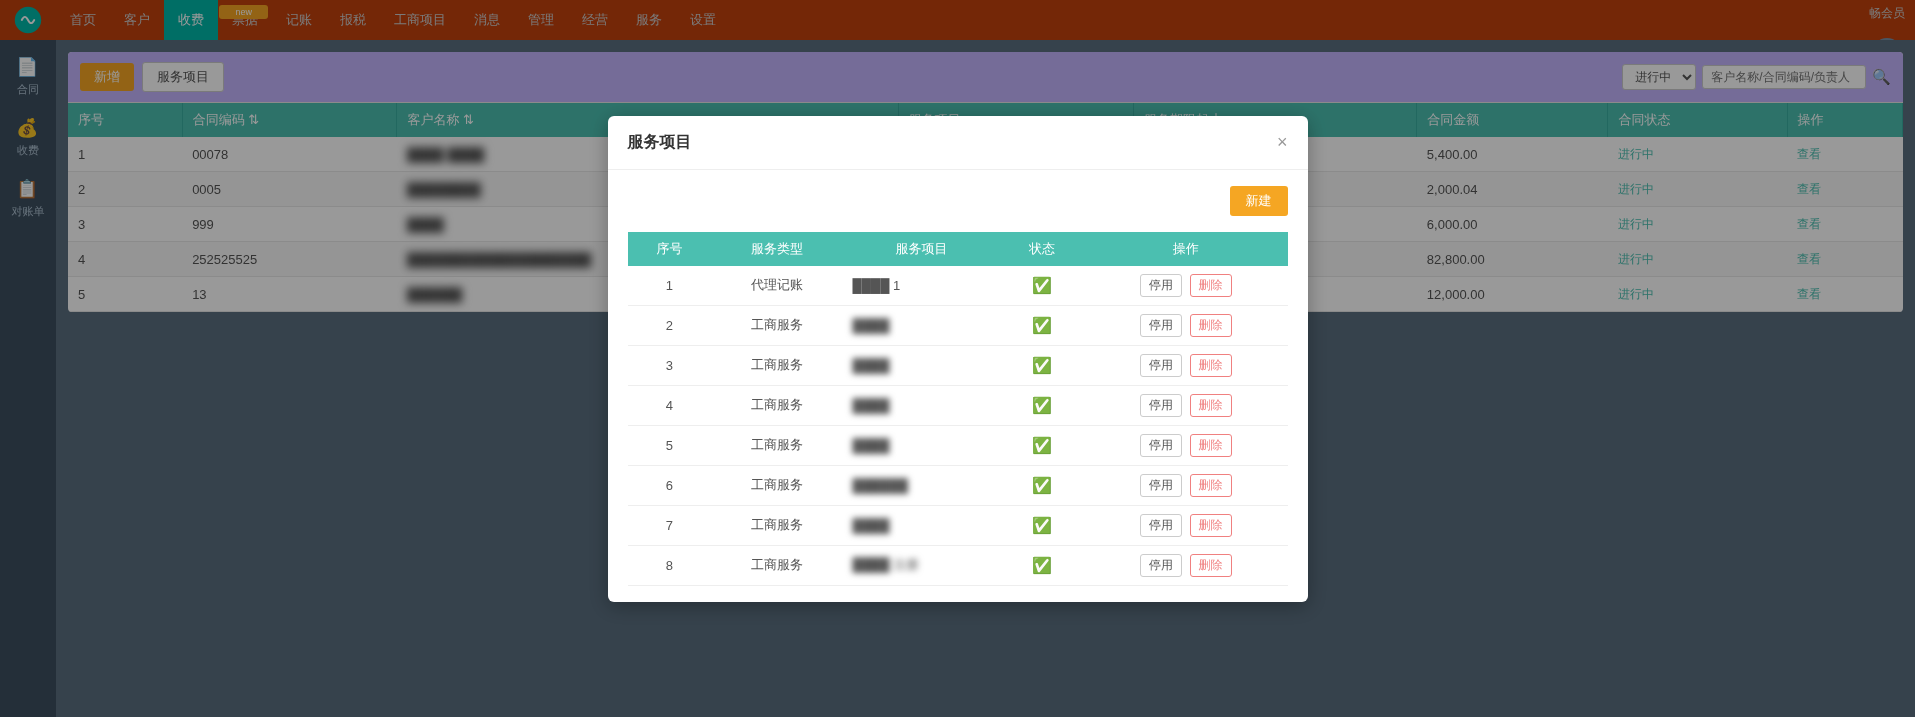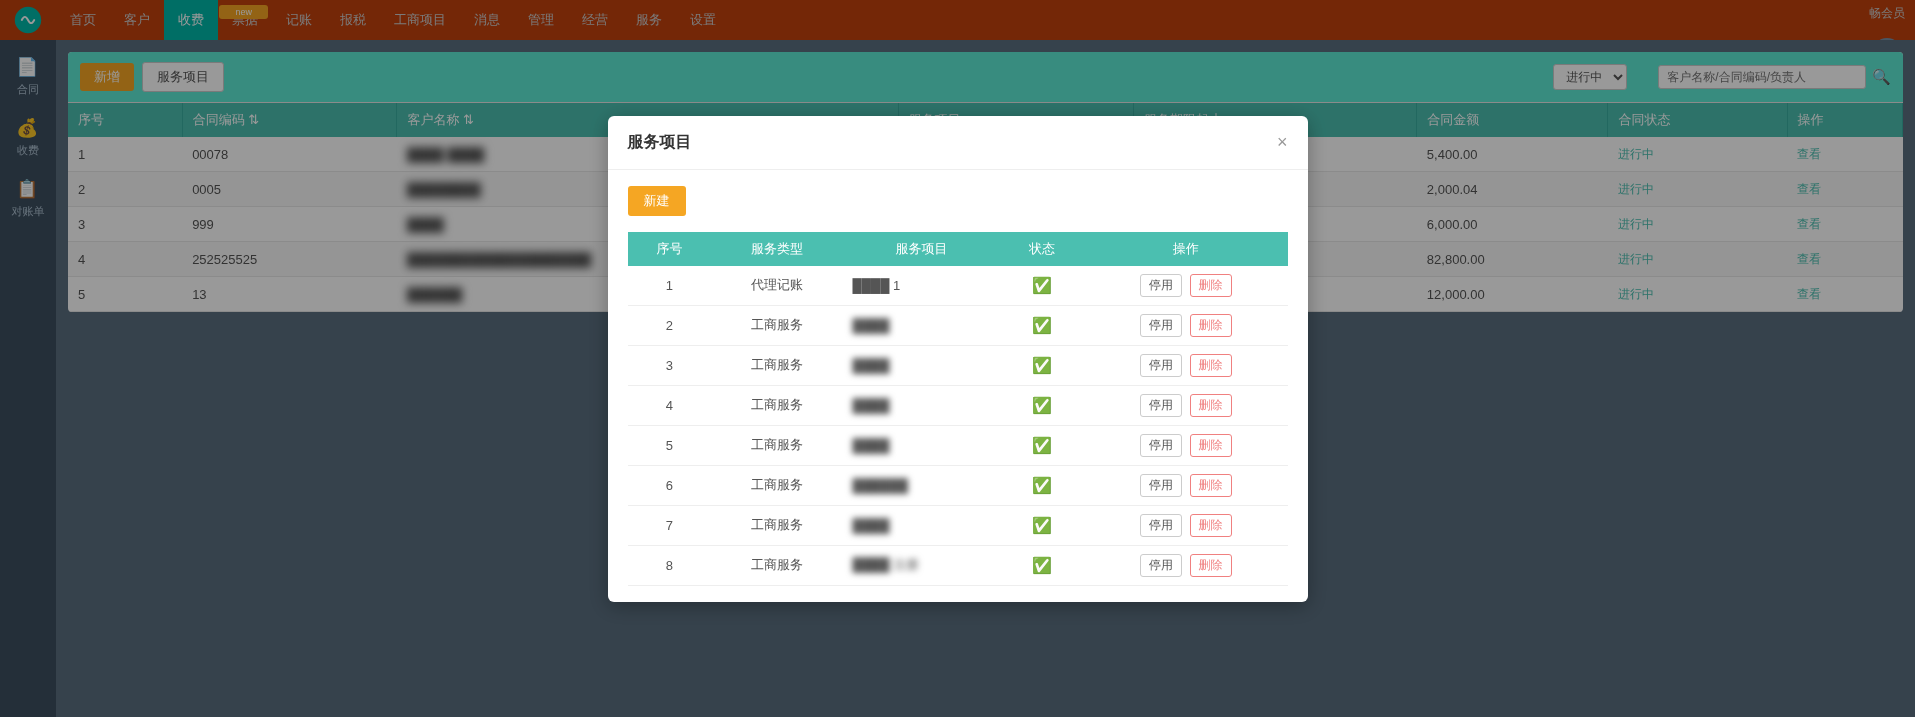--- a/index.html
+++ b/index.html
@@ -52,40 +52,40 @@
 
     
     .main { flex: 1; background: #5a6e7f; overflow: auto; padding: 12px; }
 
     
     .contract-area {
       background: #fff; border-radius: 4px; overflow: hidden;
     }
     .contract-toolbar {
       display: flex; align-items: center; padding: 10px 12px; gap: 8px;
-      background: #5eead4; border-bottom: 1px solid #e8e8e8;
+      background: #c4b5fd; border-bottom: 1px solid #e8e8e8;
     }
     .btn-new-orange {
       background: #f5a623; color: #fff; border: none; padding: 5px 14px;
       border-radius: 3px; cursor: pointer; font-size: 13px;
     }
     .btn-service {
       background: #fff; color: #555; border: 1px solid #ccc; padding: 5px 14px;
       border-radius: 3px; cursor: pointer; font-size: 13px;
     }
     .toolbar-right {
       margin-left: auto; display: flex; align-items: center; gap: 6px;
     }
     .status-select {
       border: 1px solid #ccc; padding: 4px 8px; border-radius: 3px;
       font-size: 12px; color: #555; background: #fff;
     }
     .search-input {
       border: 1px solid #ccc; padding: 4px 8px; border-radius: 3px;
-      font-size: 12px; width: 208px; margin-left: 25px;
+      font-size: 12px; width: 164px;
     }
     .search-icon-btn {
       background: none; border: none; cursor: pointer; color: #666; font-size: 15px;
     }
 
     
     .data-table { width: 100%; border-collapse: collapse; }
     .data-table thead tr { background: #4bbfb0; }
     .data-table thead th {
       color: #fff; padding: 8px 10px; text-align: left;
@@ -114,21 +114,21 @@
     .modal-header {
       display: flex; align-items: center; padding: 16px 20px;
       border-bottom: 1px solid #eee;
     }
     .modal-title { font-size: 16px; font-weight: bold; color: #333; flex: 1; }
     .modal-close {
       background: none; border: none; cursor: pointer;
       font-size: 18px; color: #999; line-height: 1;
     }
     .modal-body { padding: 16px 20px; flex: 1; overflow: hidden; display: flex; flex-direction: column; }
-    .modal-toolbar { display: flex; margin-bottom: 16px; }
+    .modal-toolbar { display: flex; justify-content: flex-end; margin-bottom: 16px; }
     .btn-new-modal {
       background: #f5a623; color: #fff; border: none; padding: 6px 16px;
       border-radius: 3px; cursor: pointer; font-size: 13px;
     }
 
     
     .modal-table-wrap { overflow-y: auto; flex: 1; }
     .modal-table { width: 100%; border-collapse: collapse; }
     .modal-table thead tr { background: #4bbfb0; }
     .modal-table thead th {

